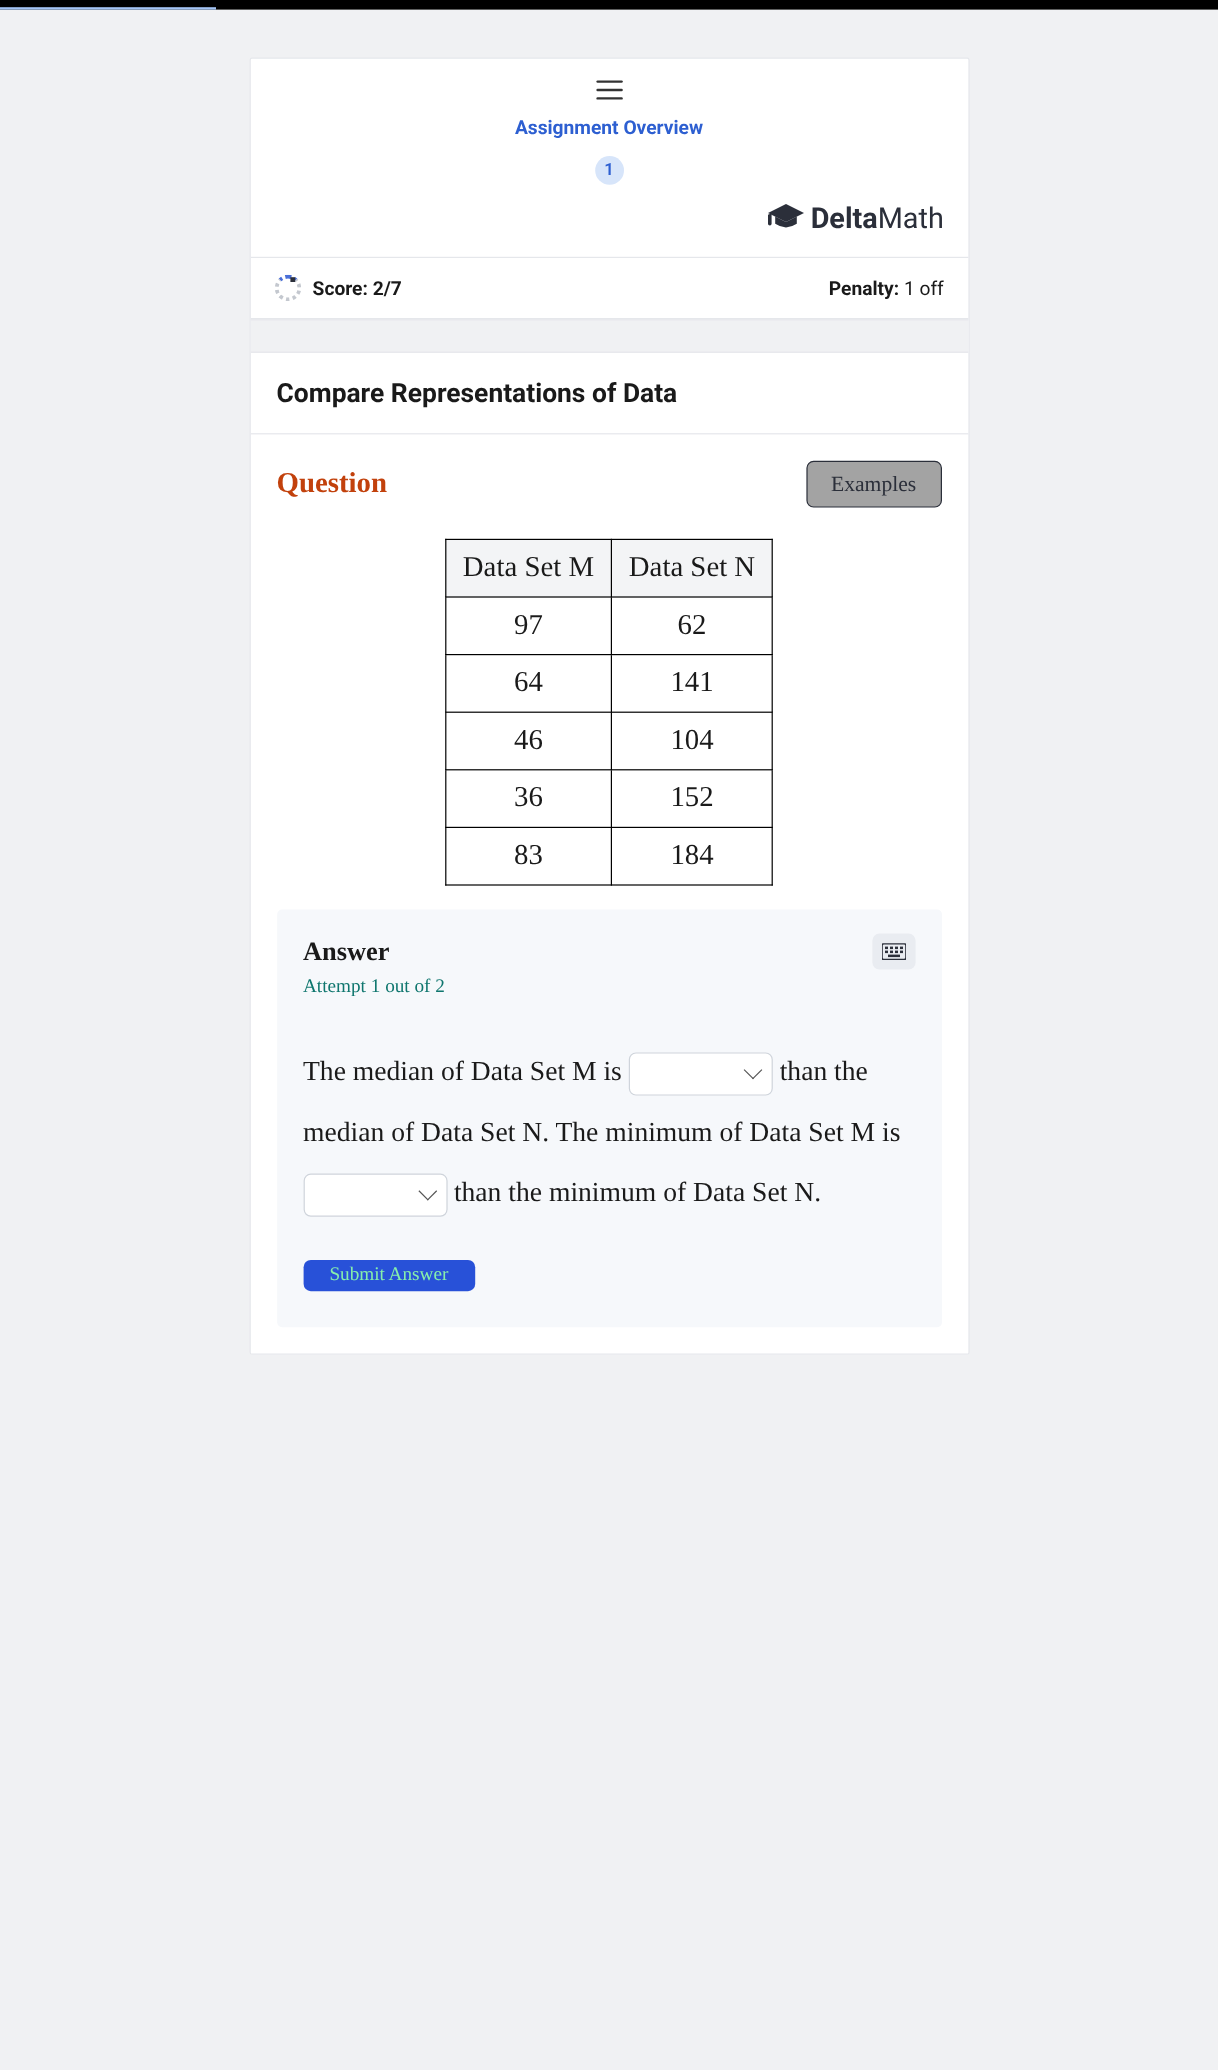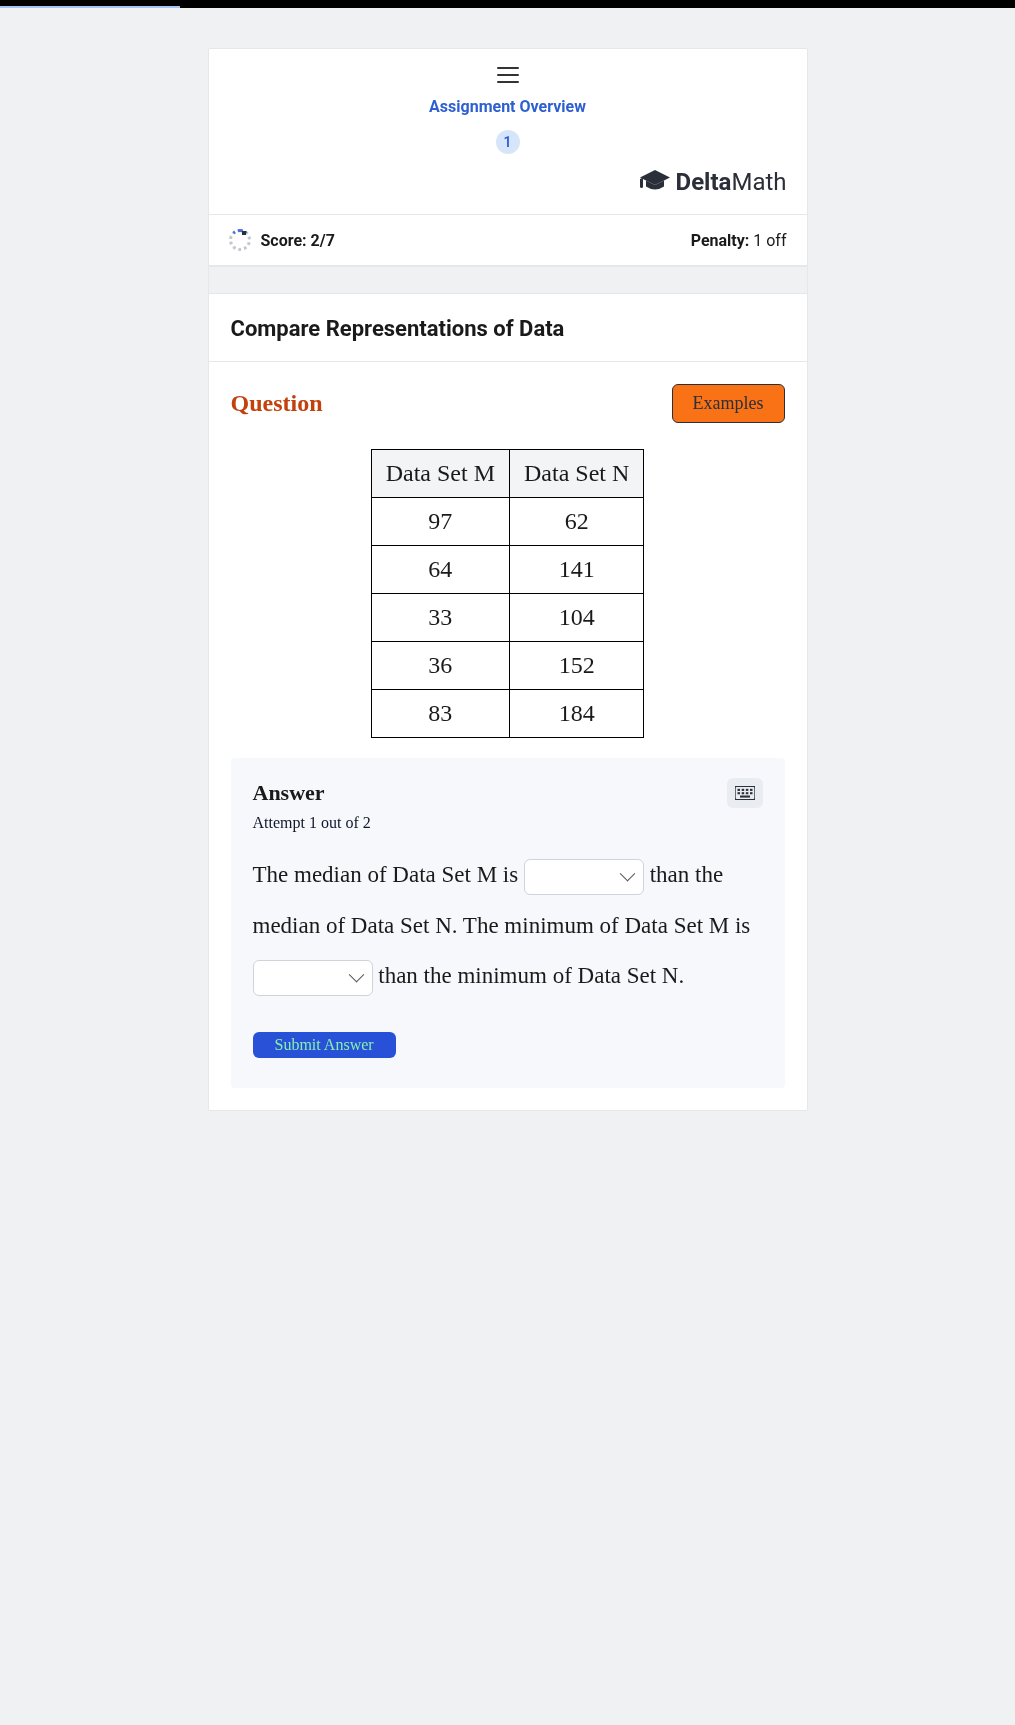--- a/index.html
+++ b/index.html
@@ -64,21 +64,21 @@
     padding: 22px 22px 20px; font-size: 22px; font-weight: 700;
     border-bottom: 1px solid #e5e7eb;
   }
   .question-block { padding: 22px; }
   .question-head {
     display: flex; align-items: center; justify-content: space-between;
     margin-bottom: 26px;
   }
   .question-head h3 { font-family: Georgia, "Times New Roman", serif; font-weight: 700; font-size: 24px; color:#c2410c; }
   .examples-btn {
-    border: 1px solid #2b2f3a; background: #f97316; color:#2b2f3a;
+    border: 1px solid #2b2f3a; background: #a3a3a3; color:#2b2f3a;
     padding: 8px 20px; border-radius: 6px; font-size: 18px;
     font-family: Georgia, serif; cursor:pointer;
   }
   .prompt {
     font-family: Georgia, "Times New Roman", serif;
     font-size: 24px; line-height: 1.4; margin-bottom: 30px;
   }
   .data-table {
     margin: 0 auto 20px; border-collapse: collapse;
     font-family: Georgia, serif; font-size: 24px;
@@ -97,22 +97,22 @@
   .answer-head {
     display:flex; align-items:center; justify-content:space-between;
   }
   .answer-head h4 { font-family: Georgia, serif; font-weight:700; font-size:22px; }
   .keypad-btn {
     background:#e9ecf1; border-radius:6px; width:36px; height:30px;
     display:flex; align-items:center; justify-content:center; cursor:pointer;
   }
   .keypad-btn svg { width:20px; height:14px; }
   .attempt {
-    font-family: Georgia, serif; color:#0f172a; font-size:16px;
-    margin-top:6px; margin-bottom:18px;
+    font-family: Georgia, serif; color:#0f766e; font-size:16px;
+    margin-top:6px; margin-bottom:36px;
   }
   .fill-text {
     font-family: Georgia, "Times New Roman", serif; font-size:23px;
     line-height: 2.2;
   }
   .dropdown {
     display:inline-flex; align-items:center; justify-content:flex-end;
     min-width: 120px; height: 36px; border:1px solid #cfd4db; border-radius:6px;
     background:#fff; padding: 0 10px; vertical-align: middle; cursor:pointer;
   }
@@ -184,21 +184,21 @@
       <tbody>
         <tr>
             <td>97</td>
             <td>62</td>
           </tr>
         <tr>
             <td>64</td>
             <td>141</td>
           </tr>
         <tr>
-            <td>33</td>
+            <td>46</td>
             <td>104</td>
           </tr>
         <tr>
             <td>36</td>
             <td>152</td>
           </tr>
         <tr>
             <td>83</td>
             <td>184</td>
           </tr>

